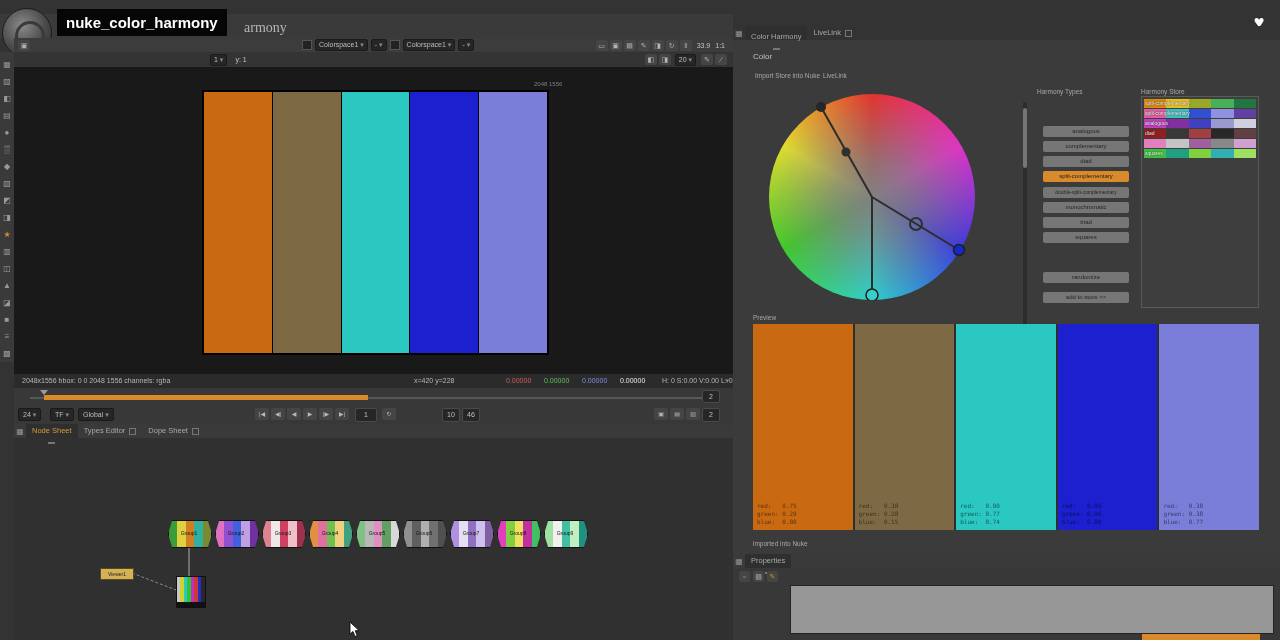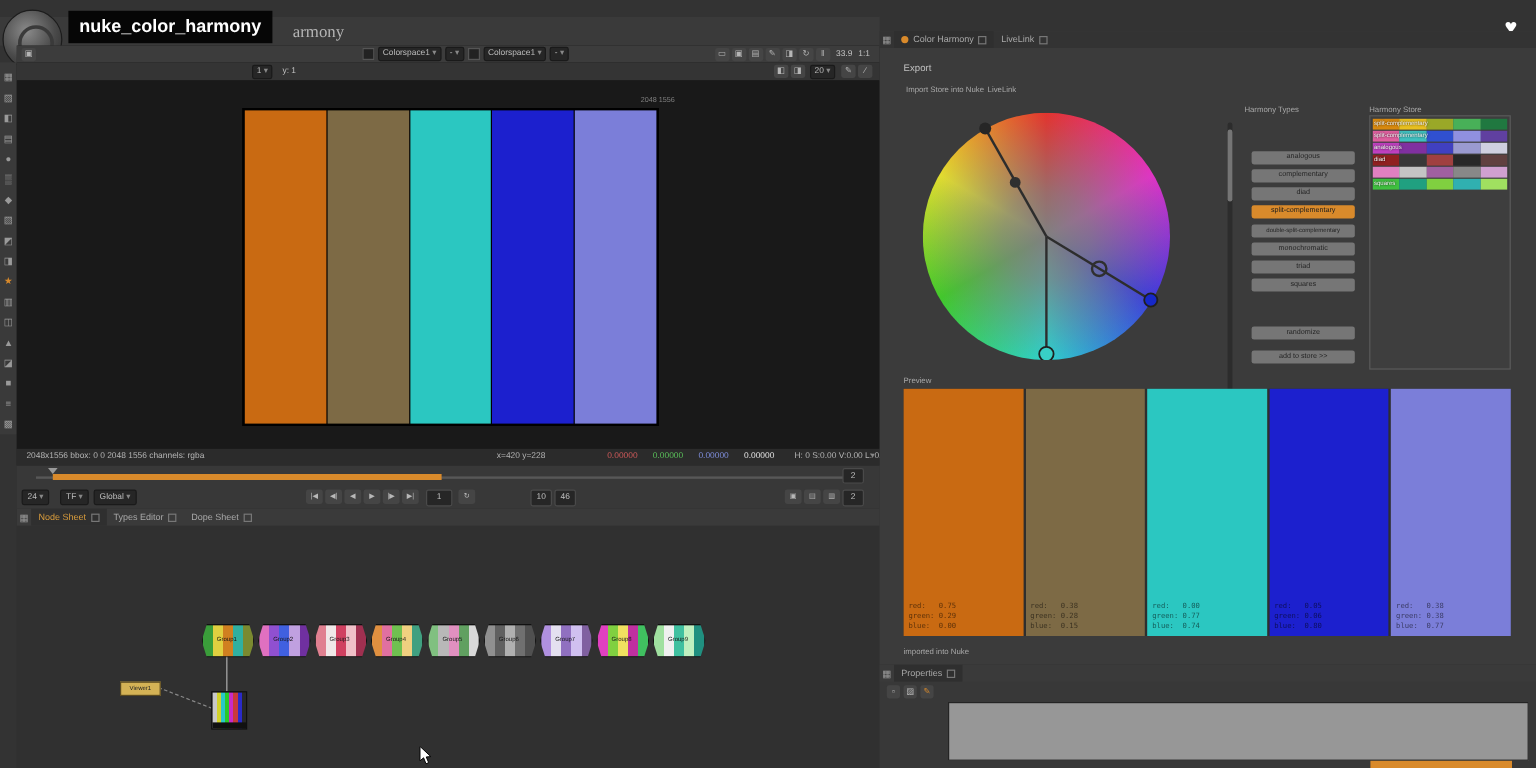--- a/index.html
+++ b/index.html
@@ -47,21 +47,21 @@
   .groove{position:absolute;left:16px;top:9px;width:682px;height:2px;background:#575757;}
   .orange-bar{position:absolute;left:30px;top:7px;width:324px;height:5px;}
   .tmarker{position:absolute;left:26px;top:2px;width:0;height:0;border-left:4px solid transparent;border-right:4px solid transparent;border-top:5px solid #9a9a9a;}
   .tbox{position:absolute;background:#262626;border:1px solid #4a4a4a;color:#c0c0c0;font-size:7px;text-align:center;border-radius:2px;}
   .trow{position:absolute;left:0;top:18px;width:719px;height:16px;}
   .tbtn{position:absolute;top:2px;width:14px;height:12px;background:#454545;border-radius:2px;color:#b8b8b8;font-size:6px;text-align:center;line-height:12px;}
   
   .ngraph{position:absolute;left:14px;top:424px;width:719px;height:216px;background:#303030;}
   .tabbar{position:absolute;left:0;top:0;width:100%;height:14px;background:#3a3a3a;display:flex;align-items:center;font-size:7.5px;}
   .tab{padding:0 6px;height:14px;line-height:14px;color:#a8a8a8;display:flex;align-items:center;gap:4px;}
-  .tab.active{background:#2f2f2f;}
+  .tab.active{background:#2f2f2f;flex-direction:column;}
   .tab-close{width:5px;height:5px;border:1px solid #777;display:inline-block;}
   .tabicon{width:12px;text-align:center;color:#999;font-size:8px;}
   .ncanvas{position:absolute;left:0;top:14px;width:719px;height:202px;overflow:hidden;}
   .gnode{position:absolute;top:82px;width:42px;height:26px;}
   .hex{width:100%;height:100%;clip-path:polygon(10% 0%,90% 0%,100% 50%,90% 100%,10% 100%,0% 50%);border:1px solid #111;}
   .gnode-label{position:absolute;inset:0;display:flex;align-items:center;justify-content:center;font-size:5px;color:#151515;}
   .viewer-node{position:absolute;left:86px;top:130px;width:32px;height:10px;border:1px solid #5a4a20;
     display:flex;align-items:center;justify-content:center;font-size:5px;color:#222;}
   .read-node{position:absolute;left:162px;top:138px;width:28px;height:30px;border:1px solid #101010;}
   .read-bot{position:absolute;left:0;bottom:0;width:100%;height:5px;background:#111;}
@@ -295,21 +295,21 @@
         <span class="dot" style="background: rgb(217, 138, 43);"></span>
         <span>Color Harmony</span>
         <span class="tab-close"></span>
       </span>
       <span class="tab">
         <span>LiveLink</span>
         <span class="tab-close"></span>
       </span>
     </div>
 
-    <span class="lab" style="left:20px;top:26px">Export</span>
+    <span class="lab" style="left:20px;top:26px">Color</span>
     <span class="lab-sm" style="left:22px;top:46px">Import Store into Nuke</span>
     <span class="lab-sm" style="left:90px;top:46px">LiveLink</span>
 
     <div class="wheel">
       <svg width="206" height="206" style="position:absolute;left:0;top:0">
         <line x1="103" y1="103" x2="52" y2="13" stroke="#2d2d2d" stroke-width="2"></line>
         <line x1="103" y1="103" x2="103" y2="201" stroke="#2d2d2d" stroke-width="2"></line>
         <line x1="103" y1="103" x2="190" y2="156" stroke="#2d2d2d" stroke-width="2"></line>
         <circle cx="77" cy="58" r="4.5" fill="#2f2f2f"></circle>
         <circle cx="52" cy="13" r="5" fill="#262626"></circle>

